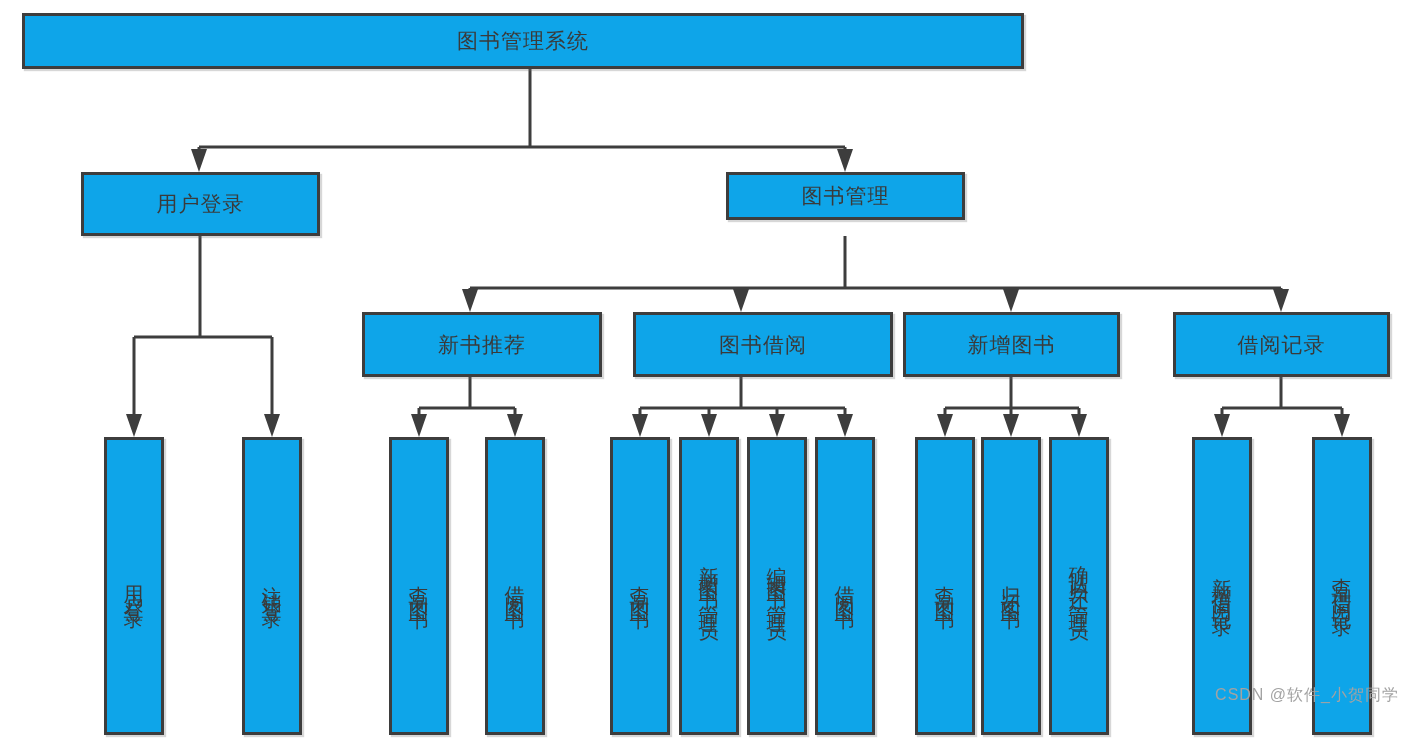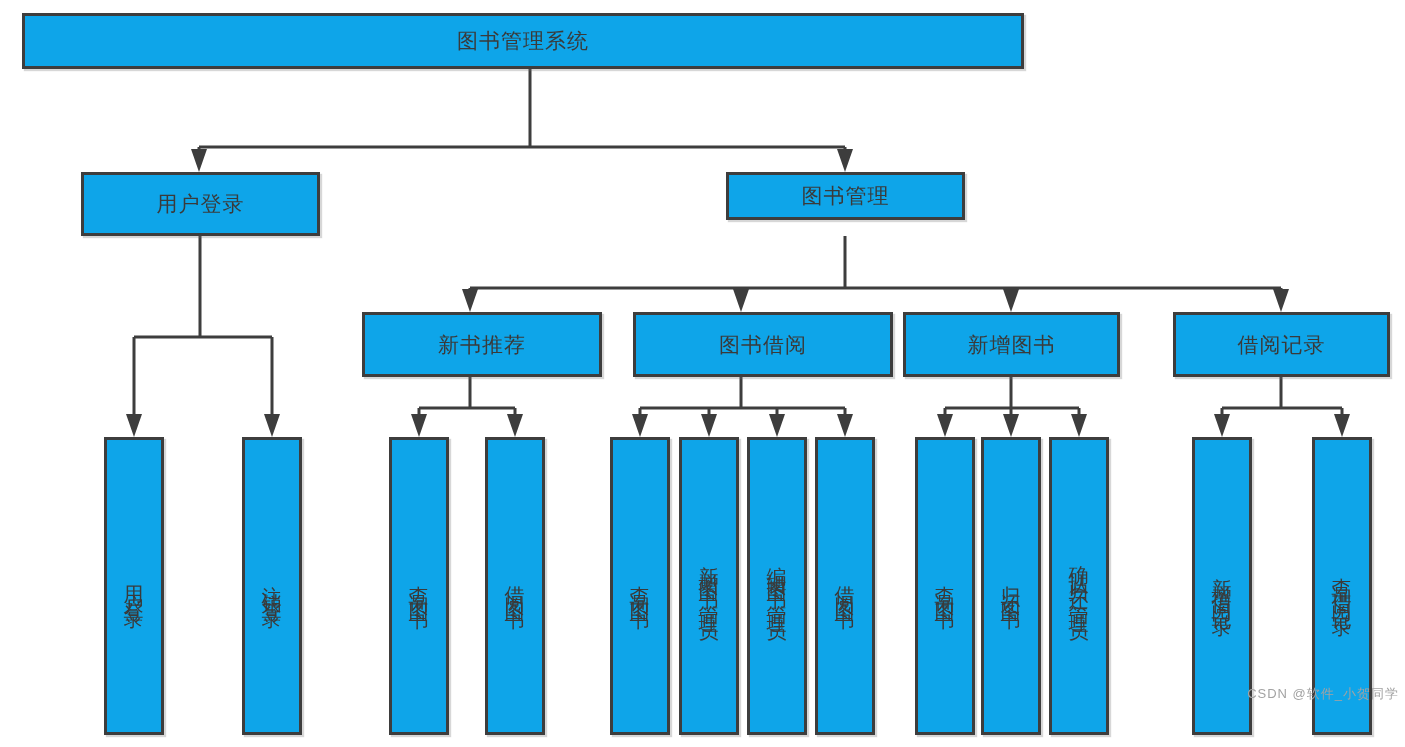--- a/index.html
+++ b/index.html
@@ -13,21 +13,21 @@
     border:3px solid var(--line,#3d3d3d);
     display:flex;align-items:center;justify-content:center;
     box-shadow:2px 2px 1px rgba(110,110,110,.28);
   }
   .h{font-size:21px;letter-spacing:1px;white-space:nowrap;}
   .v{
     writing-mode:vertical-rl;text-orientation:mixed;
     font-size:20px;letter-spacing:8px;line-height:1;
   }
   .watermark{
-    position:absolute;right:6px;top:685px;font-size:13px;letter-spacing:1px;
+    position:absolute;right:6px;top:685px;font-size:16px;letter-spacing:1px;
     color:var(--watermark,#a3a3a3);white-space:nowrap;
   }
 </style>
 </head>
 <body>
 
 <div id="canvas">
 
   <svg class="connectors" width="1405" height="747" viewBox="0 0 1405 747" aria-hidden="true">
     <path fill="none" stroke="currentColor" stroke-width="3" d="

